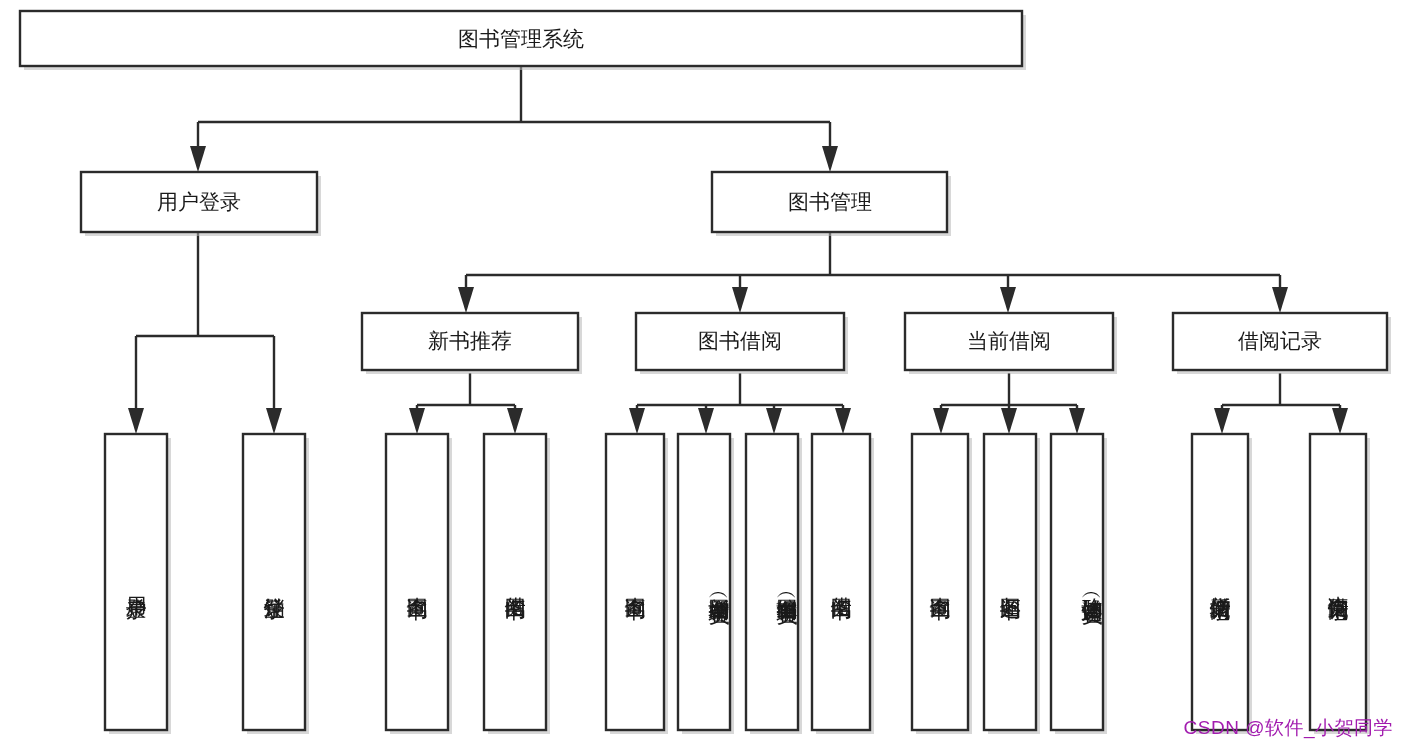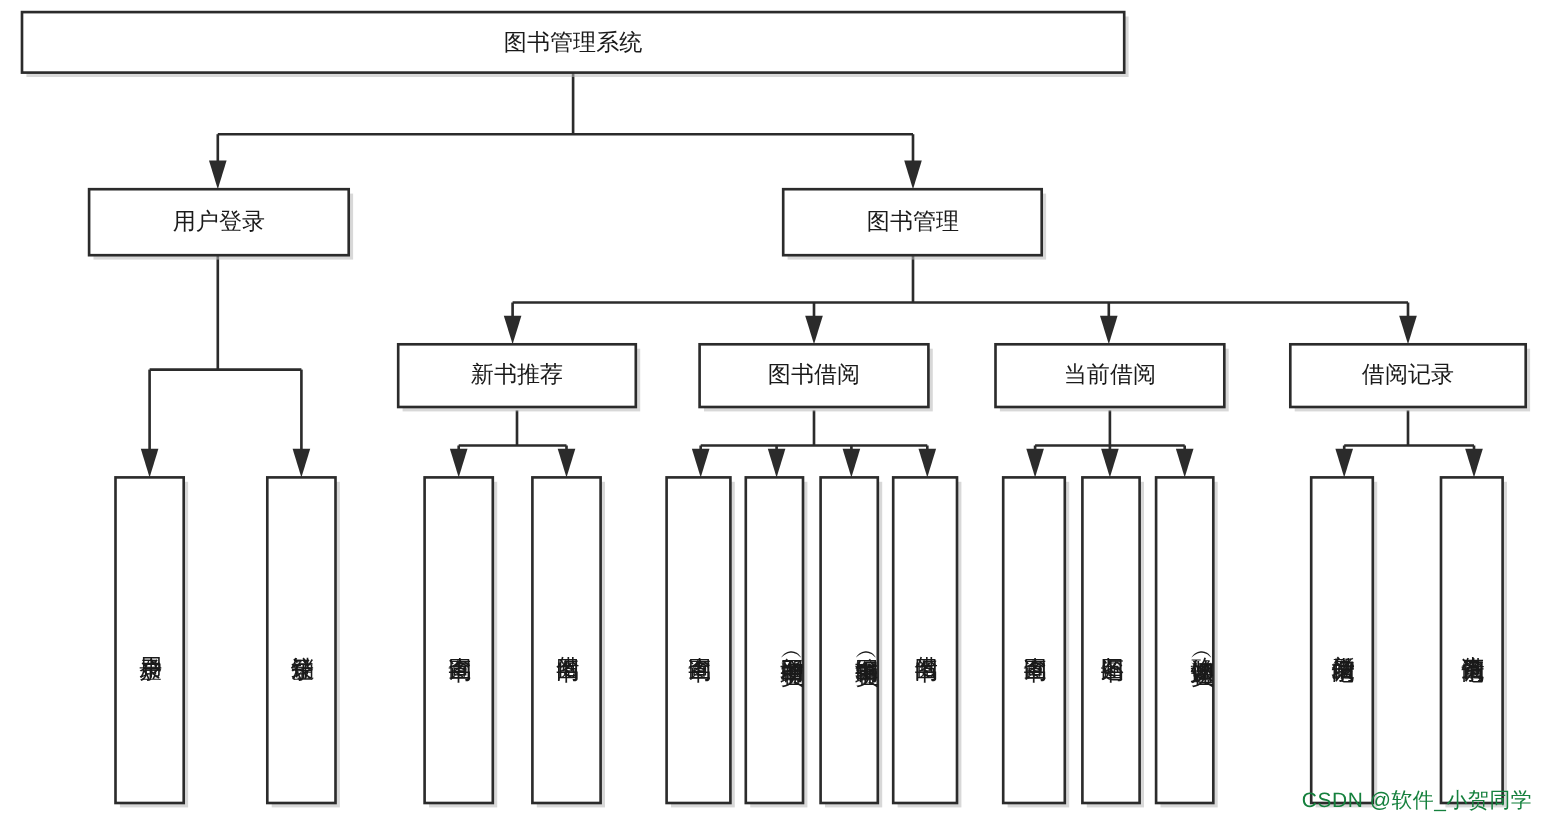--- a/index.html
+++ b/index.html
@@ -67,21 +67,21 @@
     text-align: center;
     white-space: nowrap;
     pointer-events: none;
   }
   .watermark {
     position: absolute;
     right: 10px;
     bottom: 6px;
     font-family: "Liberation Sans", "DejaVu Sans", sans-serif;
     font-size: 19px;
-    color: #15803d;
+    color: #a21caf;
     white-space: nowrap;
     letter-spacing: 0.5px;
   }
 </style>
 </head>
 <body>
 
 <div id="diagram-root">
 
   <svg id="flow-svg" viewBox="0 0 1405 747">

